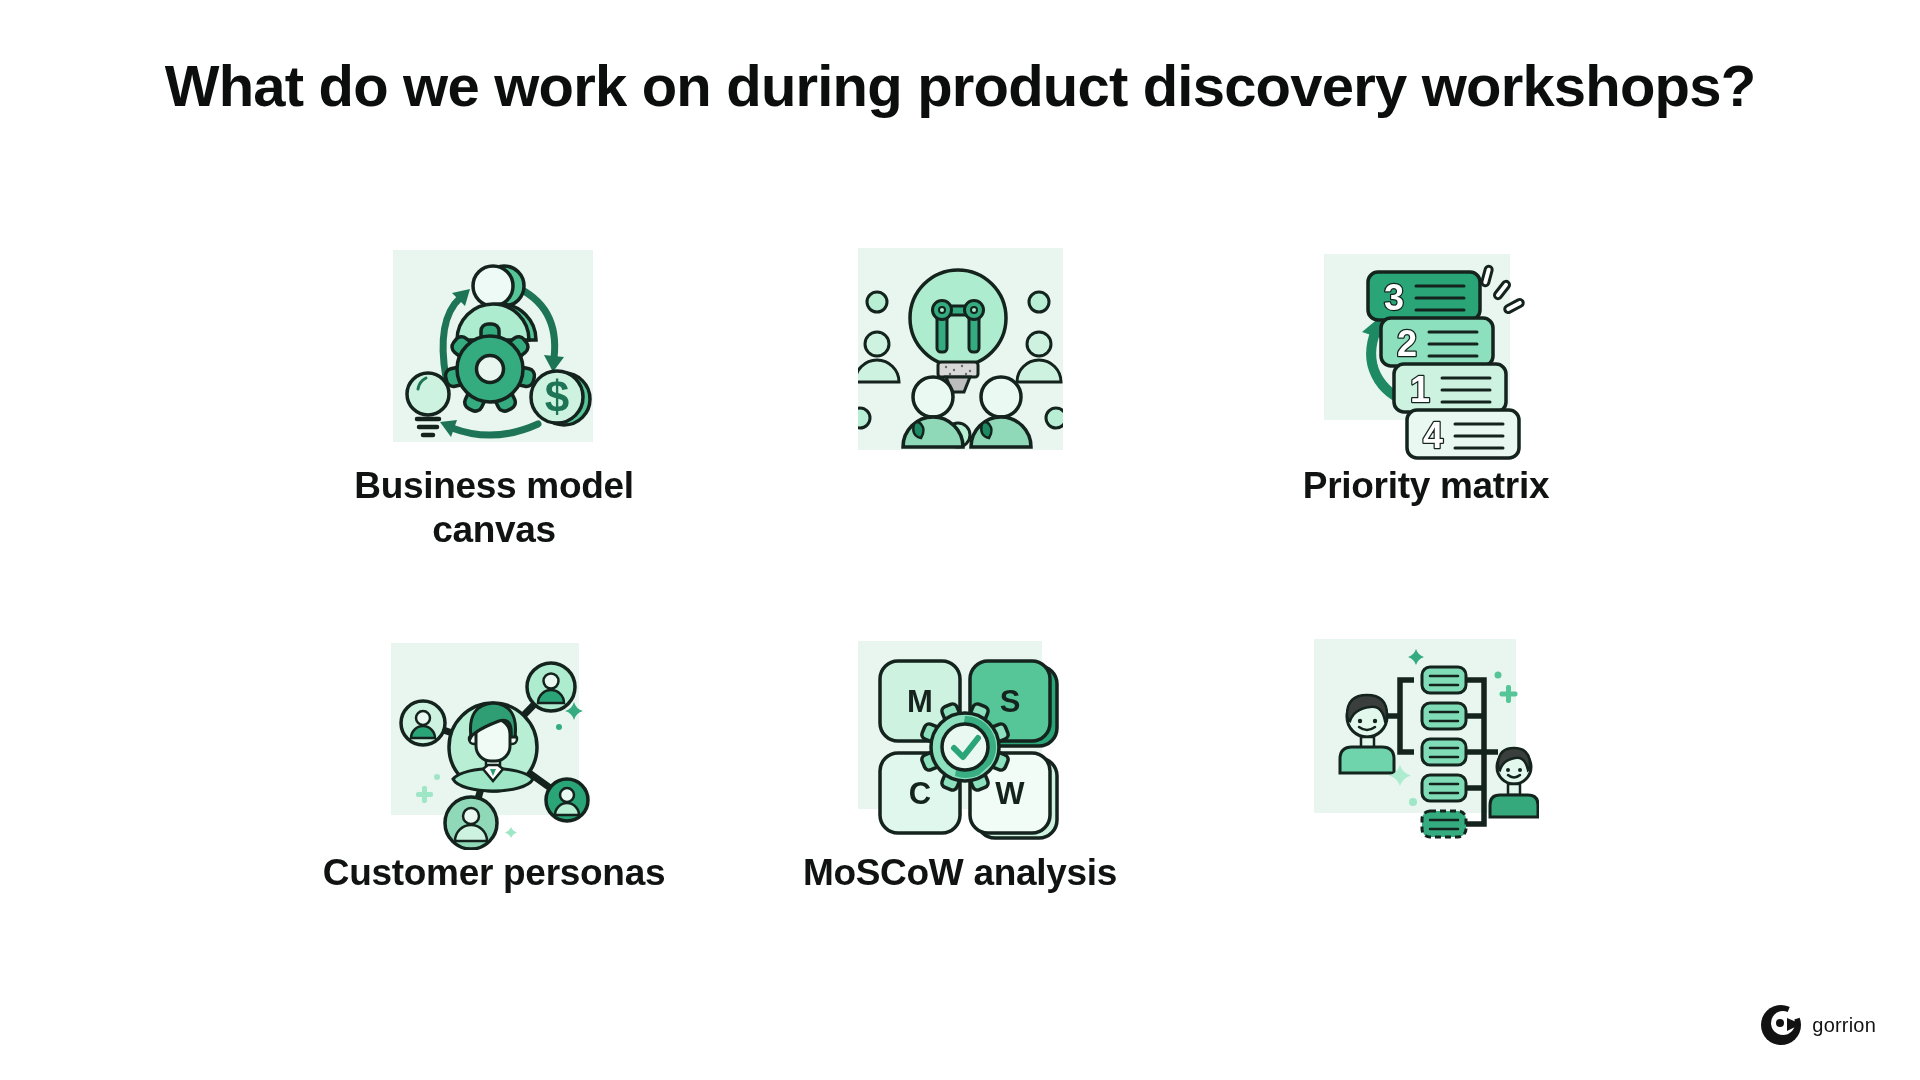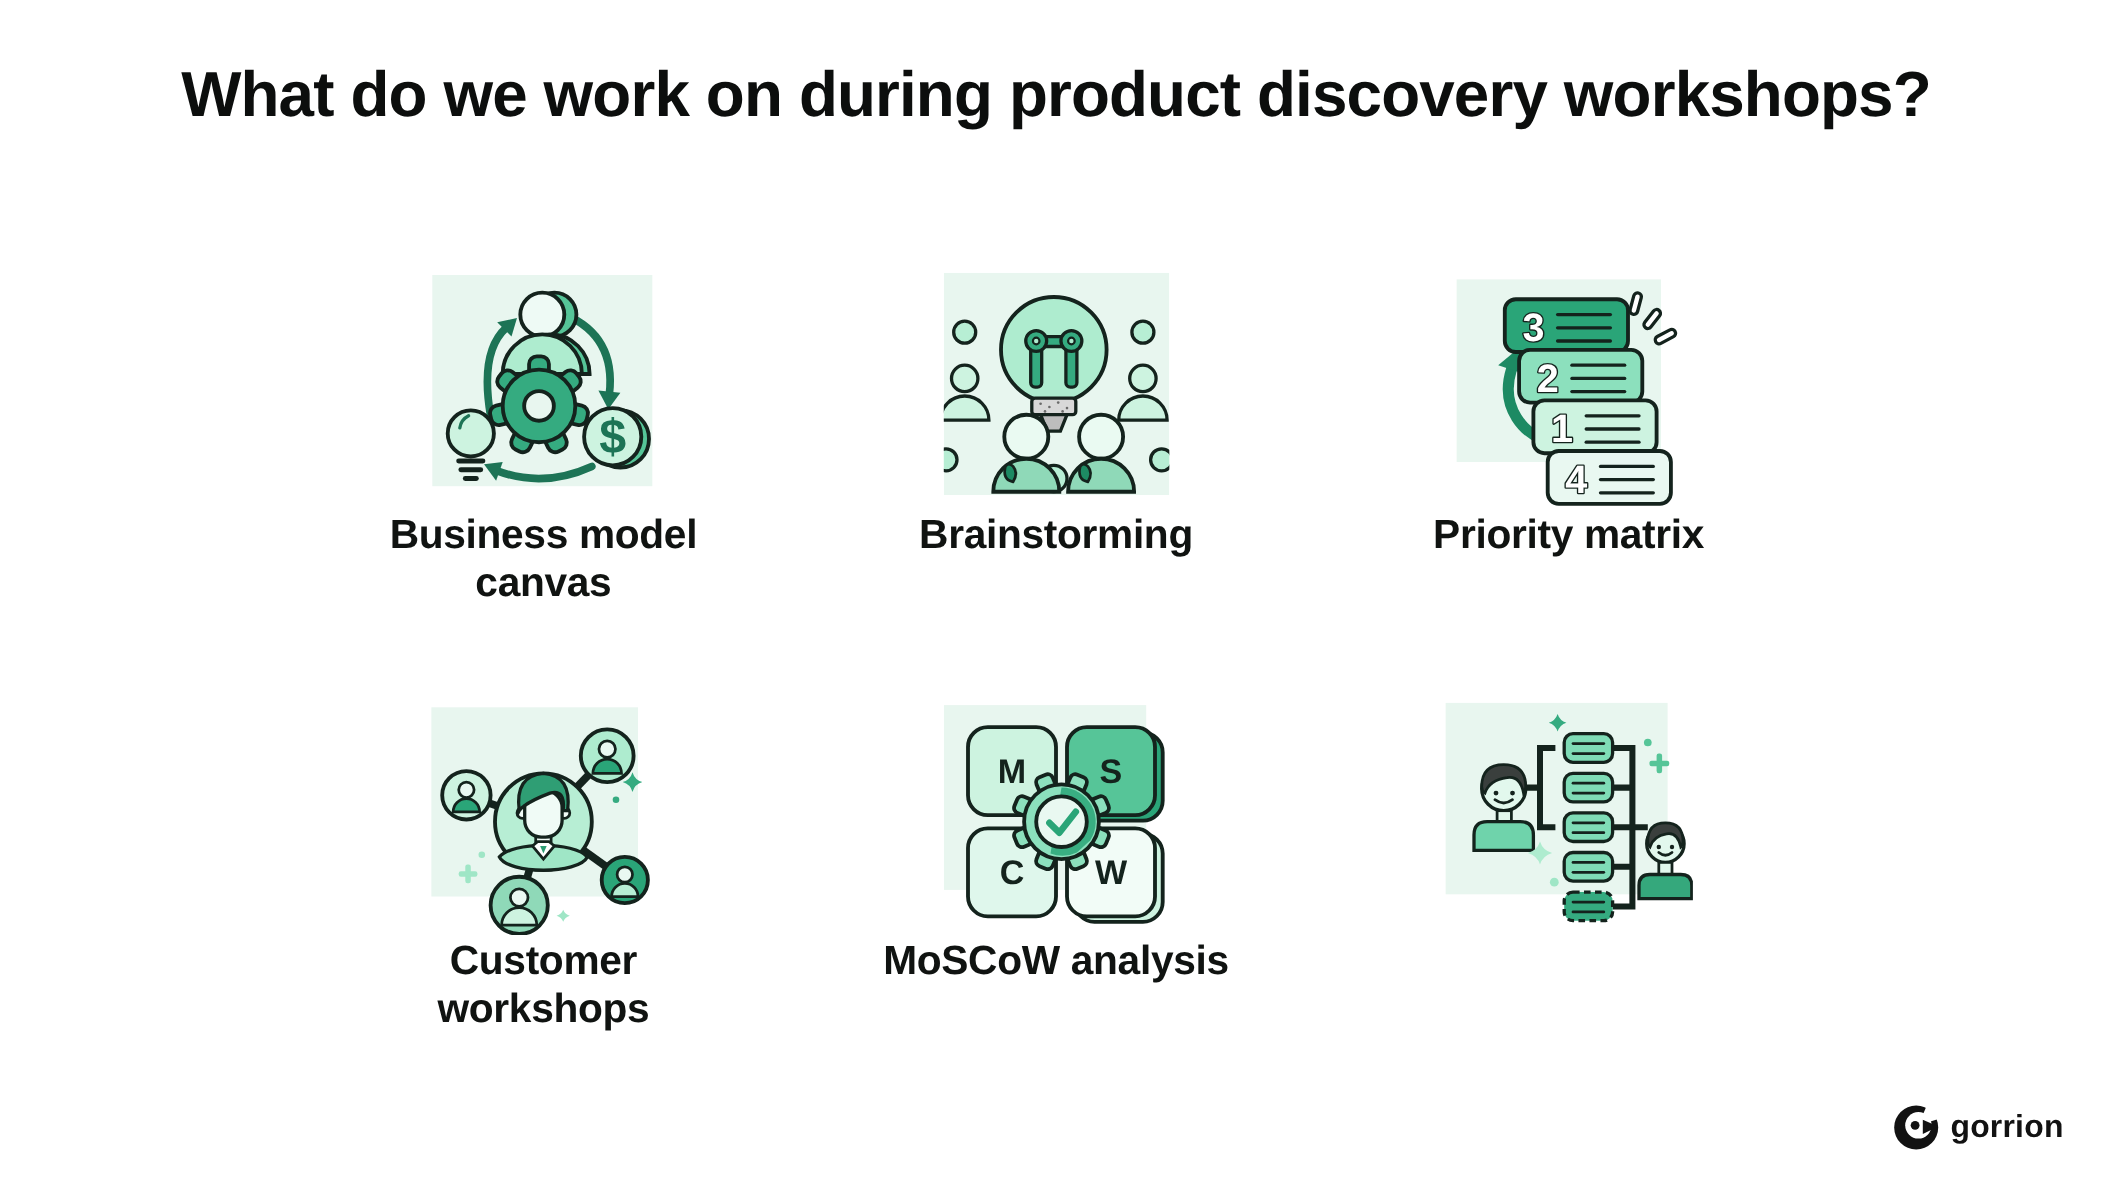--- a/index.html
+++ b/index.html
@@ -7,21 +7,21 @@
          font-family:"Liberation Sans",sans-serif;}
   .title{position:absolute;top:52px;left:0;width:100%;text-align:center;
          font-size:58px;font-weight:800;letter-spacing:-0.8px;color:#0c0e0d;}
   .grid{position:absolute;top:248px;left:50%;transform:translateX(-50%);
         display:grid;grid-template-columns:repeat(3,466px);row-gap:82px;justify-items:center;}
   .cell{display:flex;flex-direction:column;align-items:center;}
   .tile{height:216px;display:flex;align-items:flex-start;justify-content:center;}
   .label{font-size:37px;font-weight:800;line-height:1.2;
          text-align:center;max-width:370px;color:#101311;letter-spacing:-0.3px;}
   .brand{position:absolute;right:44px;bottom:34px;display:flex;align-items:center;gap:10px;}
-  .brand-name{font-size:29px;font-weight:700;color:#121212;letter-spacing:0.2px;}
+  .brand-name{font-size:20px;font-weight:400;color:#121212;letter-spacing:0.2px;}
   svg text{font-family:"Liberation Sans",sans-serif;}
   .num{font-size:36px;font-weight:800;fill:#ffffff;stroke:#14231d;stroke-width:2.5px;paint-order:stroke;stroke-linejoin:round;}
   .ltr{font-size:31px;font-weight:800;fill:#14231d;}
 </style>
 </head>
 <body>
 
 <div class="stage">
 
   <div class="title">What do we work on during product discovery workshops?</div>
@@ -123,21 +123,20 @@
             <path d="M45,199 A30,30 0 0 1 105,199 Z" fill="#8fd9b8"></path>
             <path d="M56,176 Q53,188 63,190 Q68,182 63,176 Q59,172 56,176 Z" fill="#1d8a63" stroke-width="2.5"></path>
           </g>
           <g stroke="#14231d" stroke-width="3.5">
             <circle cx="143" cy="149" r="20" fill="#eafaf2"></circle>
             <path d="M113,199 A30,30 0 0 1 173,199 Z" fill="#8fd9b8"></path>
             <path d="M124,176 Q121,188 131,190 Q136,182 131,176 Q127,172 124,176 Z" fill="#1d8a63" stroke-width="2.5"></path>
           </g>
         </svg>
       </div>
-      <div class="label">Brainstorming</div>
     </div>
 
     <div class="cell">
       <div class="tile">
         <svg width="205" height="212" viewBox="0 0 205 212">
           <rect x="0" y="6" width="186" height="166" fill="#e8f6ef"></rect>
           <g>
             <path d="M94,156 C58,150 40,120 50,88" stroke="#1d8a63" stroke-width="10" fill="none" stroke-linecap="round"></path>
             <polygon points="56,69 62,92 38,84" fill="#1d8a63"></polygon>
           </g>
@@ -231,21 +230,21 @@
           <g>
             <path d="M183,67 Q185,74 192,76 Q185,78 183,85 Q181,78 174,76 Q181,74 183,67 Z" fill="#35ab80"></path>
             <circle cx="168" cy="92" r="3" fill="#35ab80"></circle>
             <rect x="31" y="151" width="5" height="17" rx="2" fill="#9fe6c6"></rect>
             <rect x="25" y="157" width="17" height="5" rx="2" fill="#9fe6c6"></rect>
             <circle cx="46" cy="142" r="3" fill="#9fe6c6"></circle>
             <path d="M120,192 Q121.5,196 126,197.5 Q121.5,199 120,203 Q118.5,199 114,197.5 Q118.5,196 120,192 Z" fill="#9fe6c6"></path>
           </g>
         </svg>
       </div>
-      <div class="label">Customer workshops</div>
+      <div class="label">Customer personas</div>
     </div>
 
     <div class="cell">
       <div class="tile">
         <svg width="205" height="212" viewBox="0 0 205 212">
           <rect x="0" y="6" width="184" height="168" fill="#e8f6ef"></rect>
           <g>
             <rect x="22" y="26" width="80" height="80" rx="18" fill="#cdf3e0" stroke="#14231d" stroke-width="3.5"></rect>
             <text x="62" y="77" text-anchor="middle" class="ltr">M</text>
           </g>

